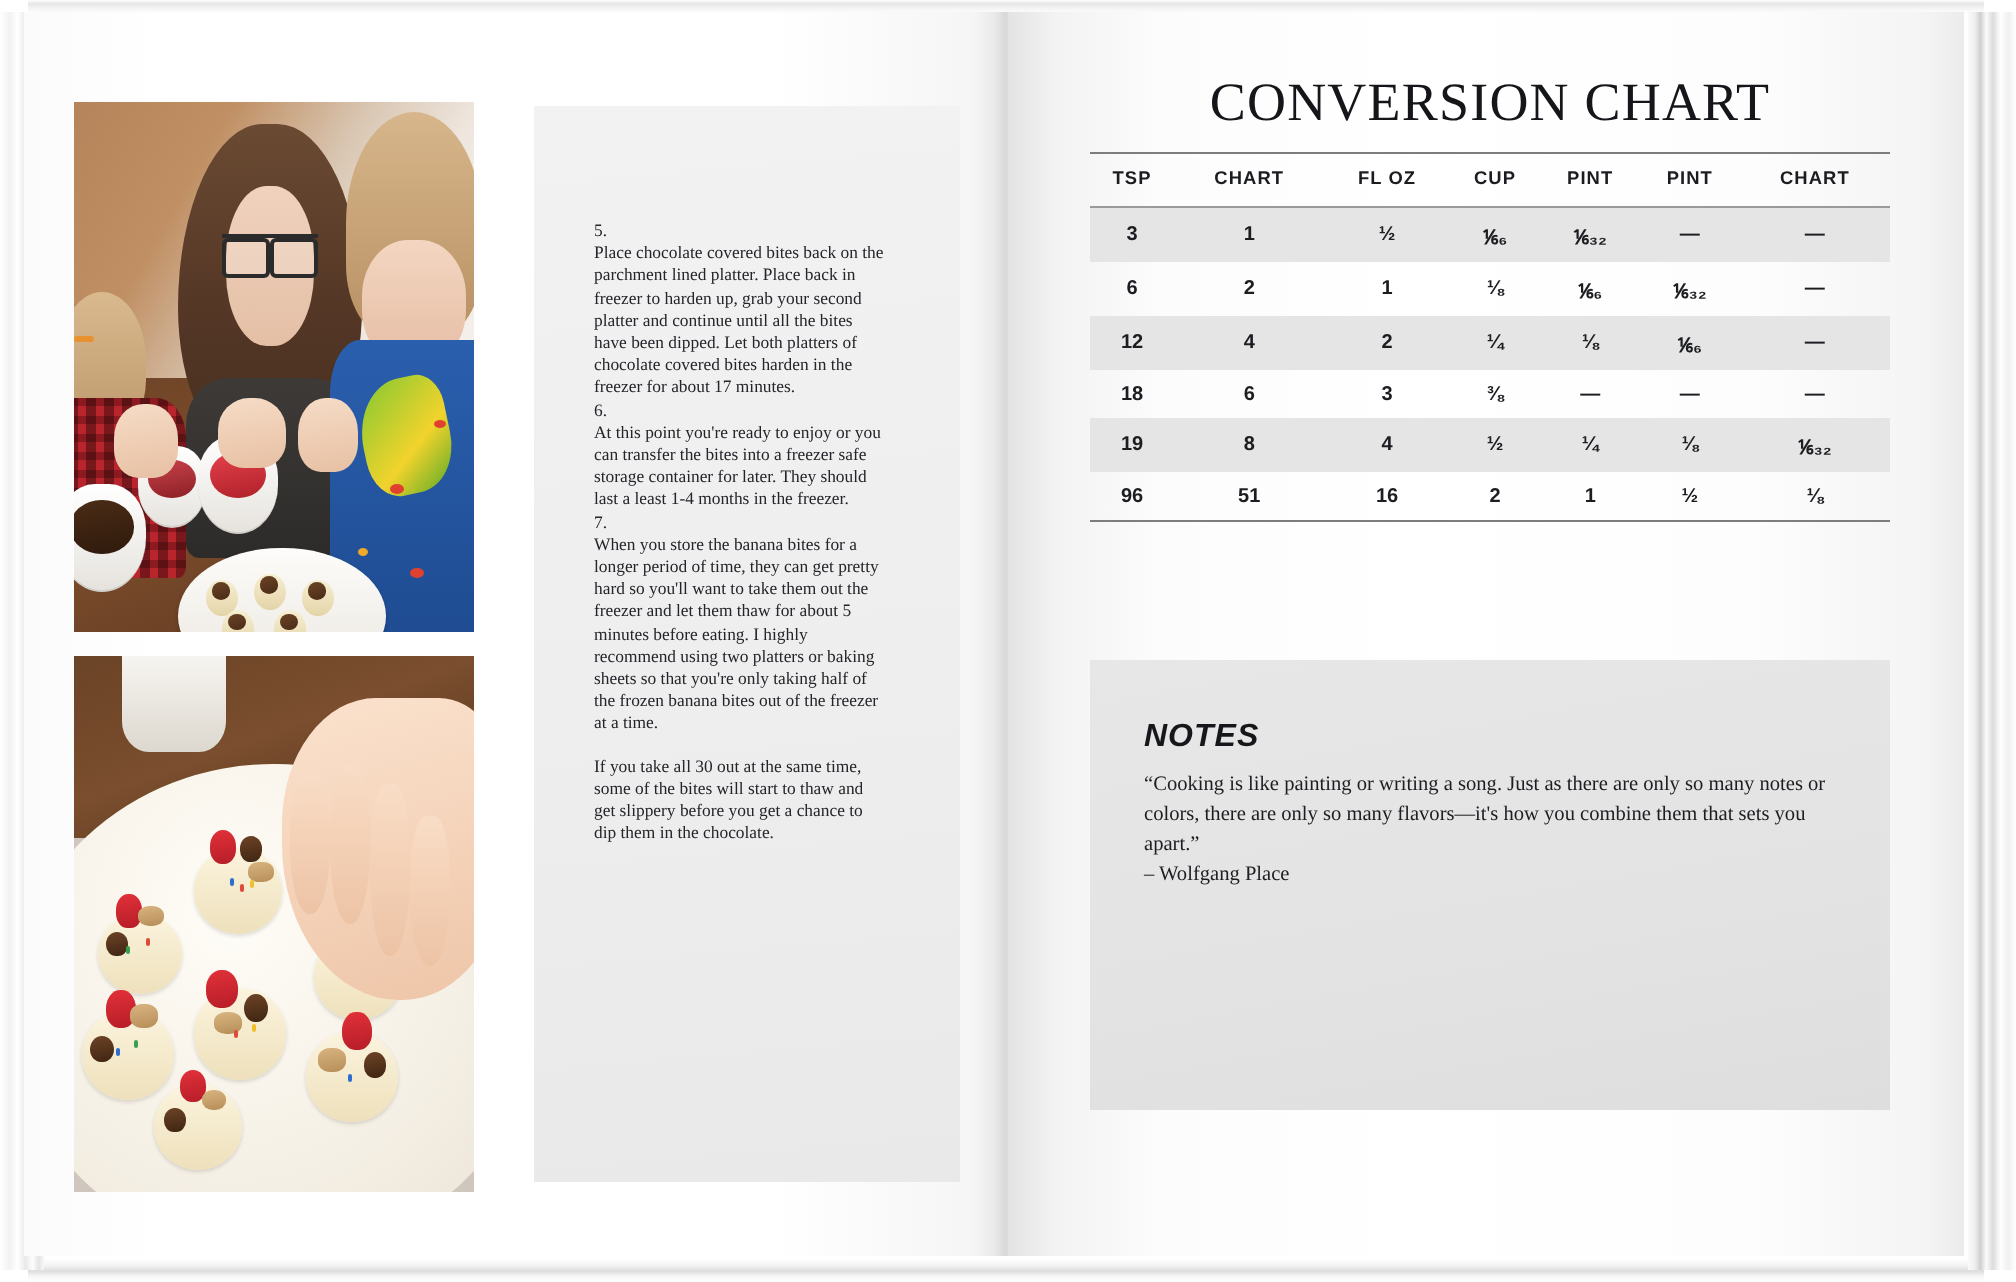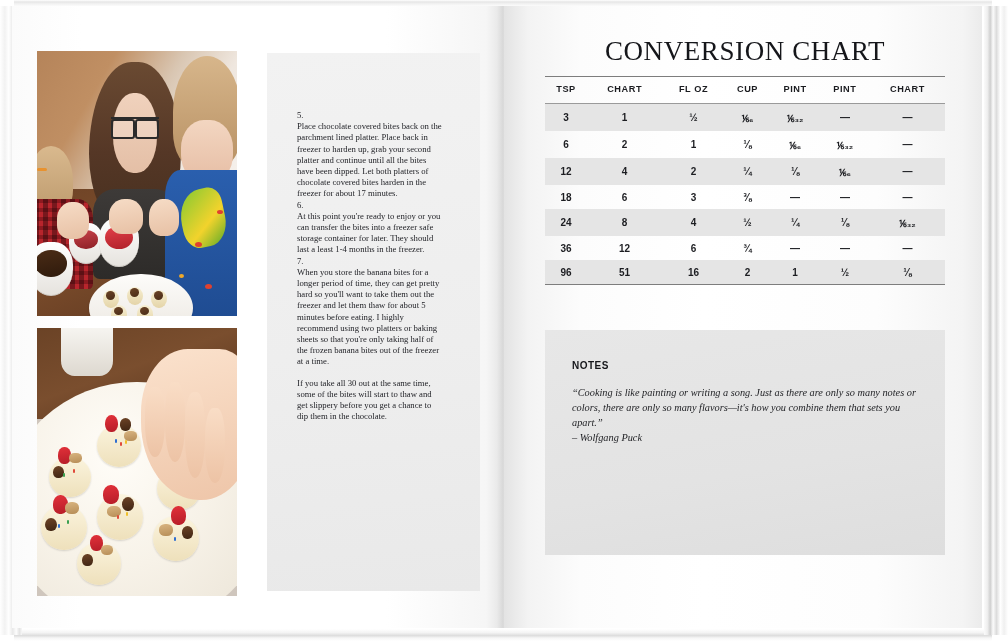--- a/index.html
+++ b/index.html
@@ -141,25 +141,25 @@
     border-top:1px solid #7d7d7d;border-bottom:1px solid #9a9a9a;}
   table.conv tbody td{font-size:10px;font-weight:bold;color:#1c1d21;
     text-align:center;padding:6.5px 0;}
   table.conv tbody tr:nth-child(odd){background:#e5e5e5;}
   table.conv tbody tr:nth-child(even){background:transparent;}
   table.conv tbody tr:last-child td{border-bottom:1px solid #7d7d7d;}
 
   
   .notes-panel{position:absolute;left:545px;top:330px;width:400px;height:225px;
     background:linear-gradient(170deg,#e7e7e7 0%,#e3e3e3 60%,#dedede 100%);}
-  .notes-title{position:absolute;left:572px;top:360px;font-size:10px;
-    font-weight:bold;letter-spacing:.5px;color:#16171b;}
+  .notes-title{position:absolute;left:572px;top:360px;font-size:16px;
+    font-weight:bold;letter-spacing:.5px;color:#16171b;font-style:italic;}
   .notes-body{position:absolute;left:572px;top:385px;width:348px;
     font-family:"Liberation Serif", serif;font-size:10.3px;line-height:15px;
-    color:#1d1e22;font-style:italic;}
+    color:#1d1e22;}
   .notes-body p{margin:0;}
 </style>
 </head>
 <body>
 
 <div class="book">
 
   <div class="stack-top"></div>
   <div class="stack-bottom"></div>
   <div class="stack-left"></div>
@@ -332,50 +332,41 @@
         <tr>
           <td>18</td>
           <td>6</td>
           <td>3</td>
           <td>⅜</td>
           <td>—</td>
           <td>—</td>
           <td>—</td>
         </tr>
         <tr>
-          <td>24</td>
+          <td>19</td>
           <td>8</td>
           <td>4</td>
           <td>½</td>
           <td>¼</td>
           <td>⅛</td>
           <td>⅙₃₂</td>
-        </tr>
-        <tr>
-          <td>36</td>
-          <td>12</td>
-          <td>6</td>
-          <td>¾</td>
-          <td>—</td>
-          <td>—</td>
-          <td>—</td>
         </tr>
         <tr>
           <td>96</td>
           <td>51</td>
           <td>16</td>
           <td>2</td>
           <td>1</td>
           <td>½</td>
           <td>⅛</td>
         </tr>
       </tbody>
     </table>
   </div>
 
   <div class="notes-panel"></div>
   <div class="notes-title">NOTES</div>
   <div class="notes-body">
     <p>“Cooking is like painting or writing a song. Just as there are only so many notes or colors, there are only so many flavors—it's how you combine them that sets you apart.”</p>
-    <p>– Wolfgang Puck</p>
+    <p>– Wolfgang Place</p>
   </div>
 
 </div>
 
 </body></html>

